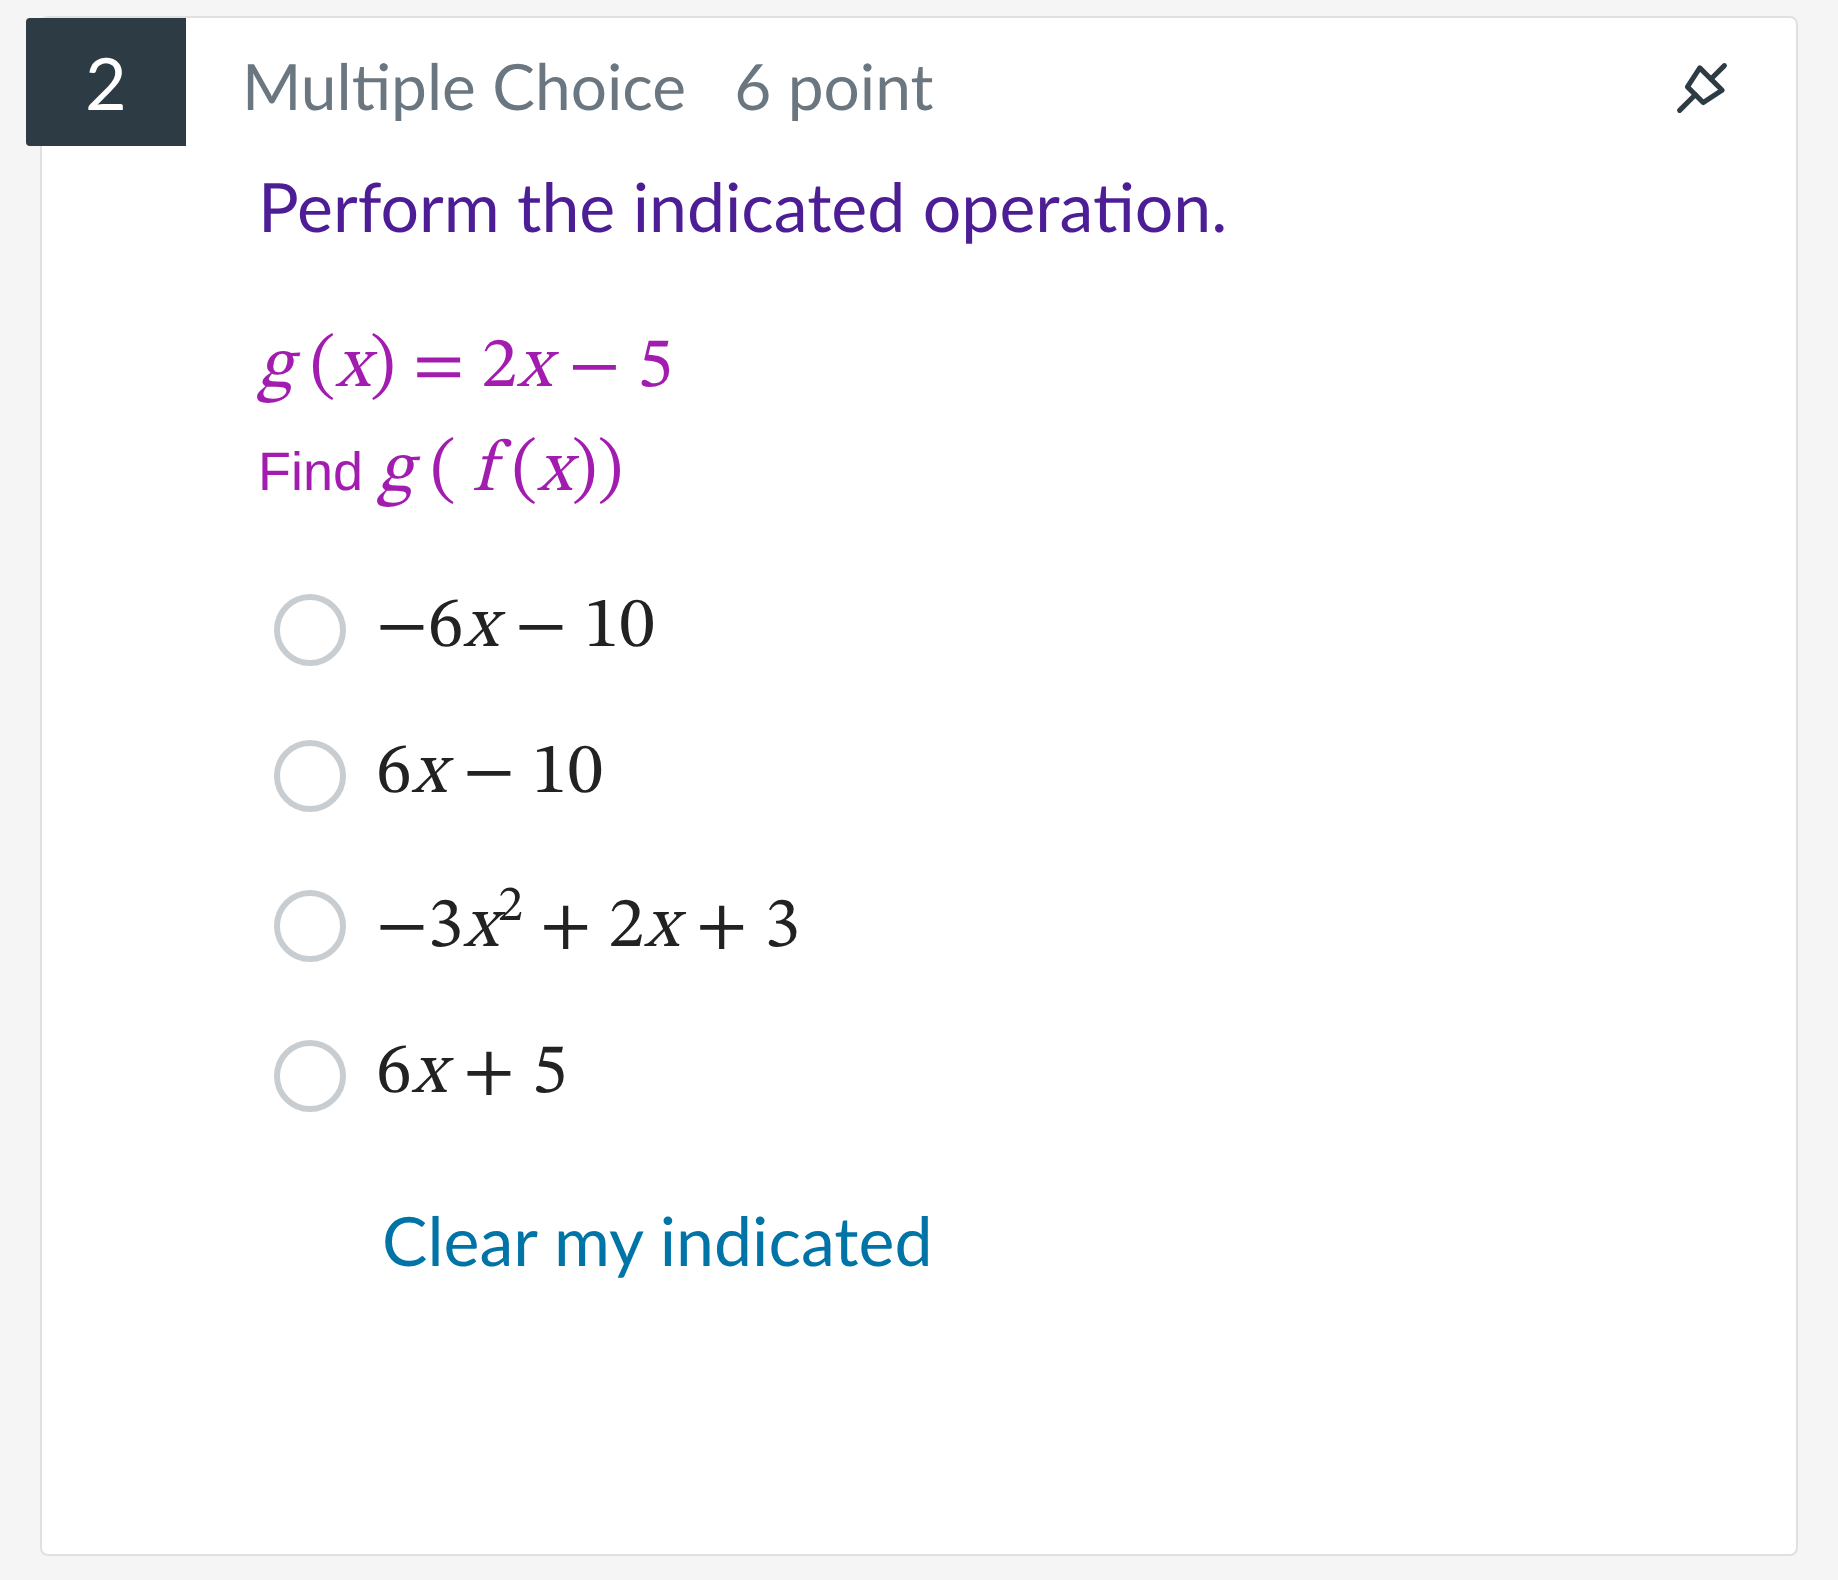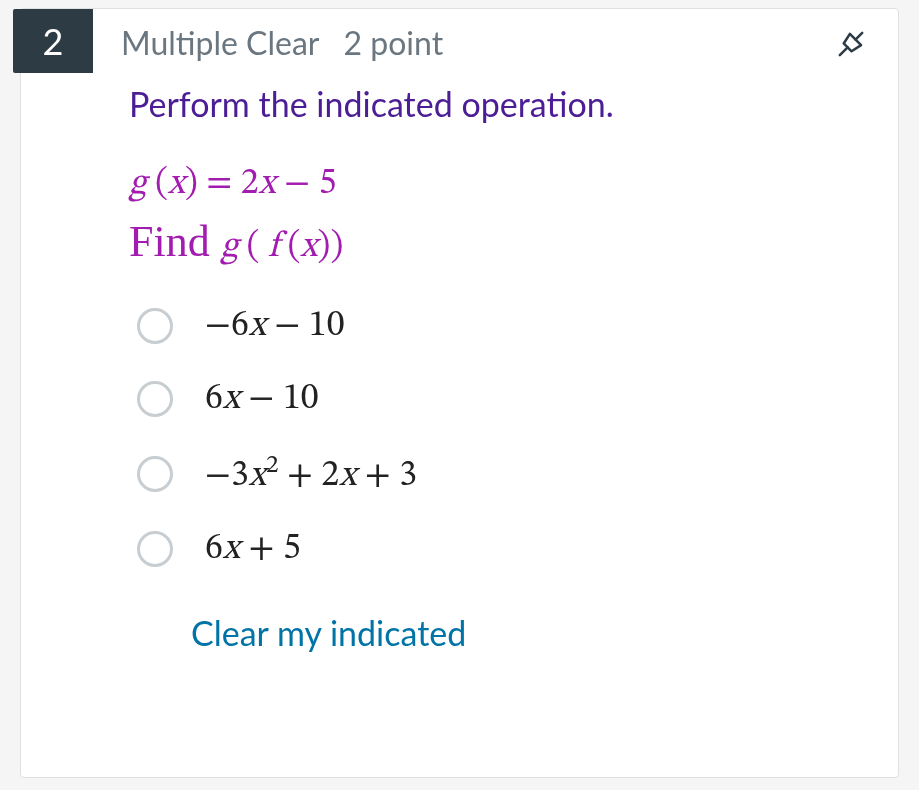--- a/index.html
+++ b/index.html
@@ -63,32 +63,32 @@
     font-weight: 400;
   }
   .math-block {
     font-family: "STIX Two Math", "Cambria Math", "Times New Roman", serif;
     font-size: 36px;
     color: #a21caf;
     line-height: 1.45;
     margin-bottom: 24px;
   }
   .math-line .find-text {
-    font-family: Liberation Serif, serif;
-    font-size: 44px;
+    font-family: Liberation Sans, sans-serif;
+    font-size: 27px;
     text-align: center;
   }
   .mi { font-style: italic; }
   .options {
     padding: 6px 0 0 8px;
   }
   .option {
     display: flex;
     align-items: center;
-    gap: 32px;
+    gap: 15px;
     margin-bottom: 28px;
     cursor: pointer;
   }
   .radio {
     width: 36px;
     height: 36px;
     border: 3px solid #c7cdd1;
     border-radius: 50%;
     flex-shrink: 0;
     background: #fff;
@@ -110,22 +110,22 @@
 </style>
 </head>
 <body>
 
 <div class="card">
   <div class="header-row">
     <div class="qnum">
       <span>2</span>
     </div>
     <div class="qtype-row">
-      <span>Multiple Clear</span>
-      <span>2 point</span>
+      <span>Multiple Choice</span>
+      <span>6 point</span>
     </div>
     <div class="pin-icon-wrap">
       <svg width="38" height="38" viewBox="0 0 24 24" fill="none" stroke="#2d3b45" stroke-width="1.6" stroke-linecap="round" stroke-linejoin="round">
         <g transform="rotate(45 12 12)">
           <path d="M12 2 L12 8"></path>
           <path d="M7 8 L17 8 L15.5 15 L8.5 15 Z"></path>
           <path d="M12 15 L12 22"></path>
         </g>
       </svg>
     </div>

